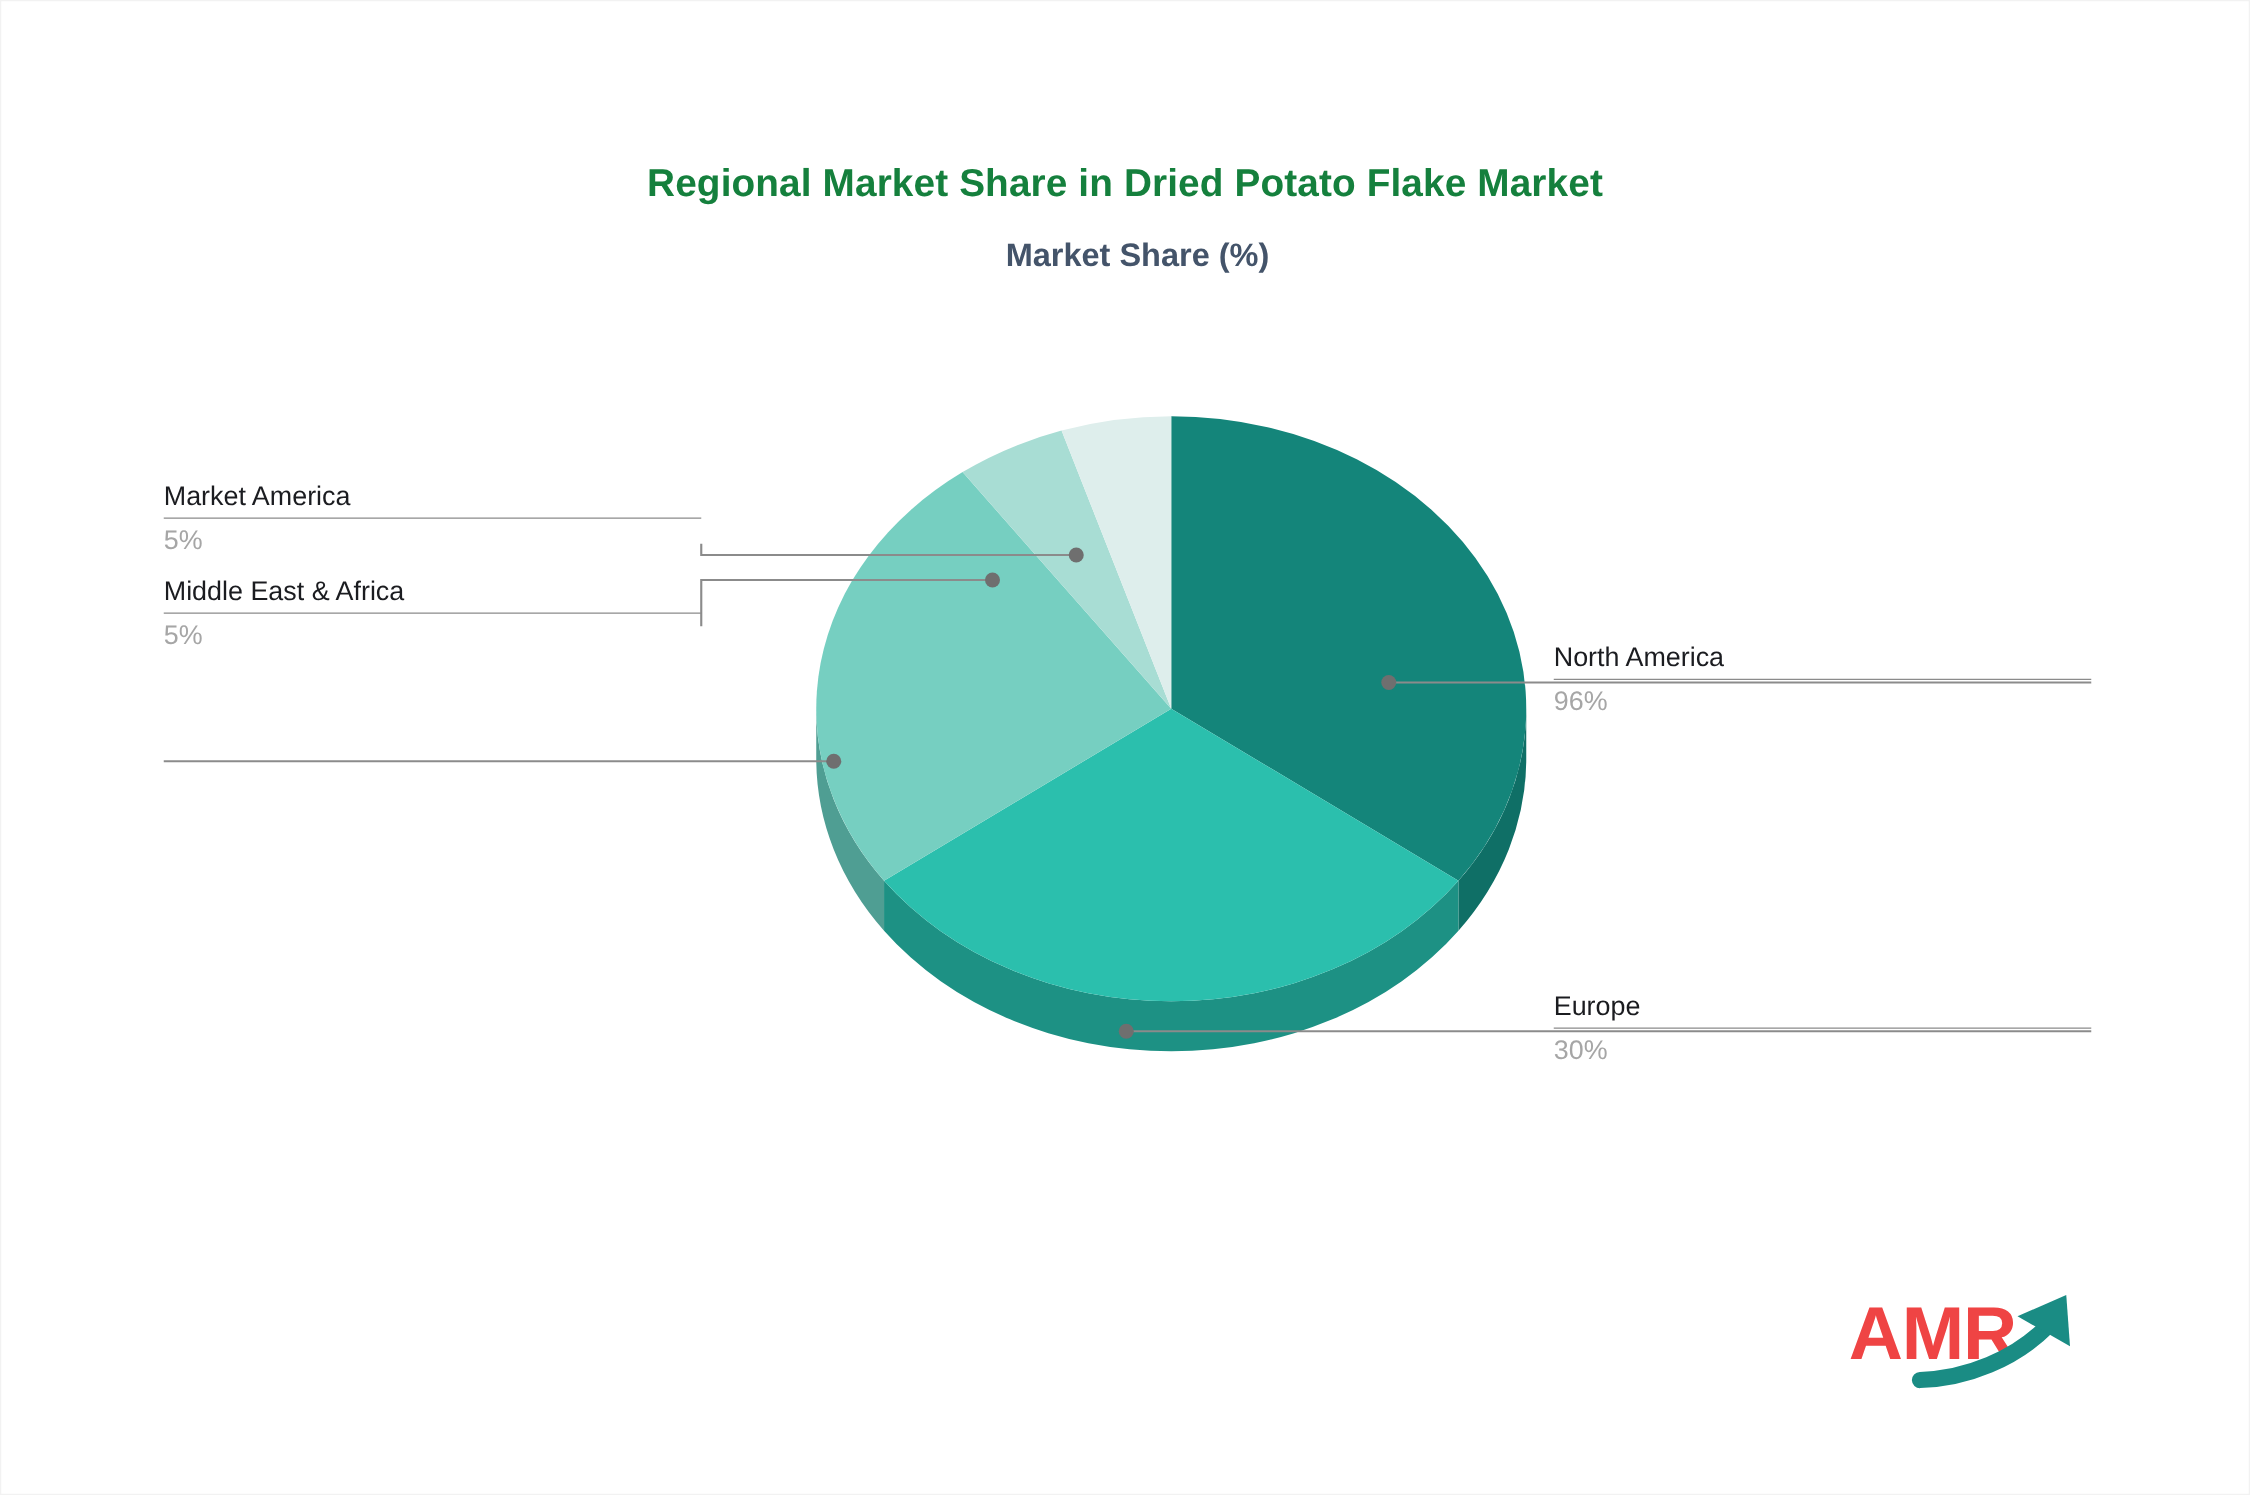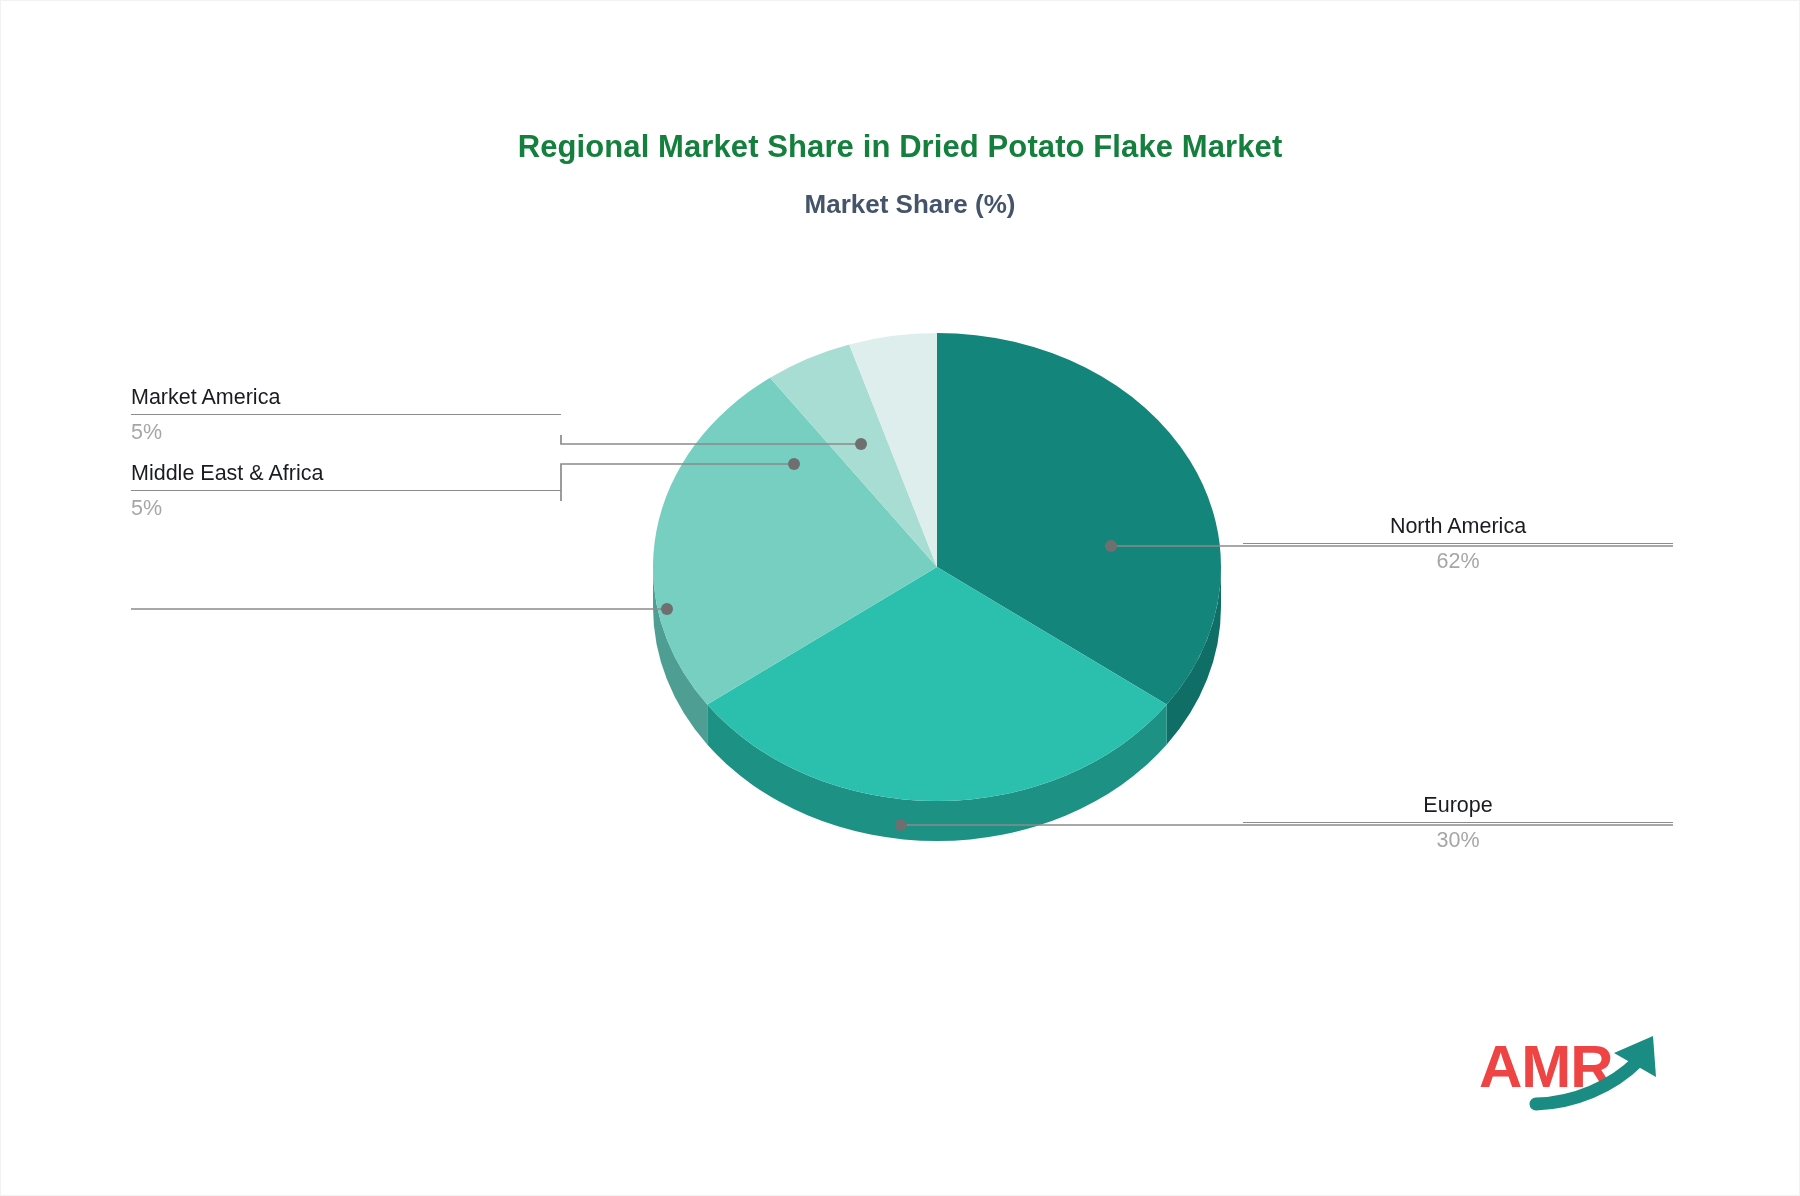--- a/index.html
+++ b/index.html
@@ -30,21 +30,21 @@
   .callout .name{
     font-size:21.5px;color:#1b1c20;white-space:nowrap;line-height:28px;
   }
   .callout .val{
     font-size:21.5px;color:#a6a6a6;white-space:nowrap;line-height:30px;
   }
   .callout .rule{
     height:0;border-top:1.6px solid #8b8b8b;margin:3px 0 2px 0;
   }
   .callout.left{text-align:left;}
-  .callout.right{text-align:center;}
+  .callout.right{text-align:left;}
 
   
   svg.layer{position:absolute;left:0;top:0;width:1800px;height:1196px;overflow:visible;}
 
   
   .logo{position:absolute;left:1478px;top:1030px;}
   .logo .word{
     font-size:60px;font-weight:bold;color:#ef4444;letter-spacing:-1px;
     line-height:60px;font-family:"Liberation Sans","DejaVu Sans",sans-serif;
   }
@@ -105,21 +105,21 @@
   <div class="callout left" style="left:130px;top:458px;width:430px;">
     <div class="name">Middle East &amp; Africa</div>
     <div class="rule"></div>
     <div class="val">5%</div>
   </div>
 
 
   <div class="callout right" style="left:1242px;top:511px;width:430px;">
     <div class="name">North America</div>
     <div class="rule"></div>
-    <div class="val">62%</div>
+    <div class="val">96%</div>
   </div>
 
   <div class="callout right" style="left:1242px;top:790px;width:430px;">
     <div class="name">Europe</div>
     <div class="rule"></div>
     <div class="val">30%</div>
   </div>
 
   <div class="logo">
     <div style="position:relative;width:190px;height:90px;">

